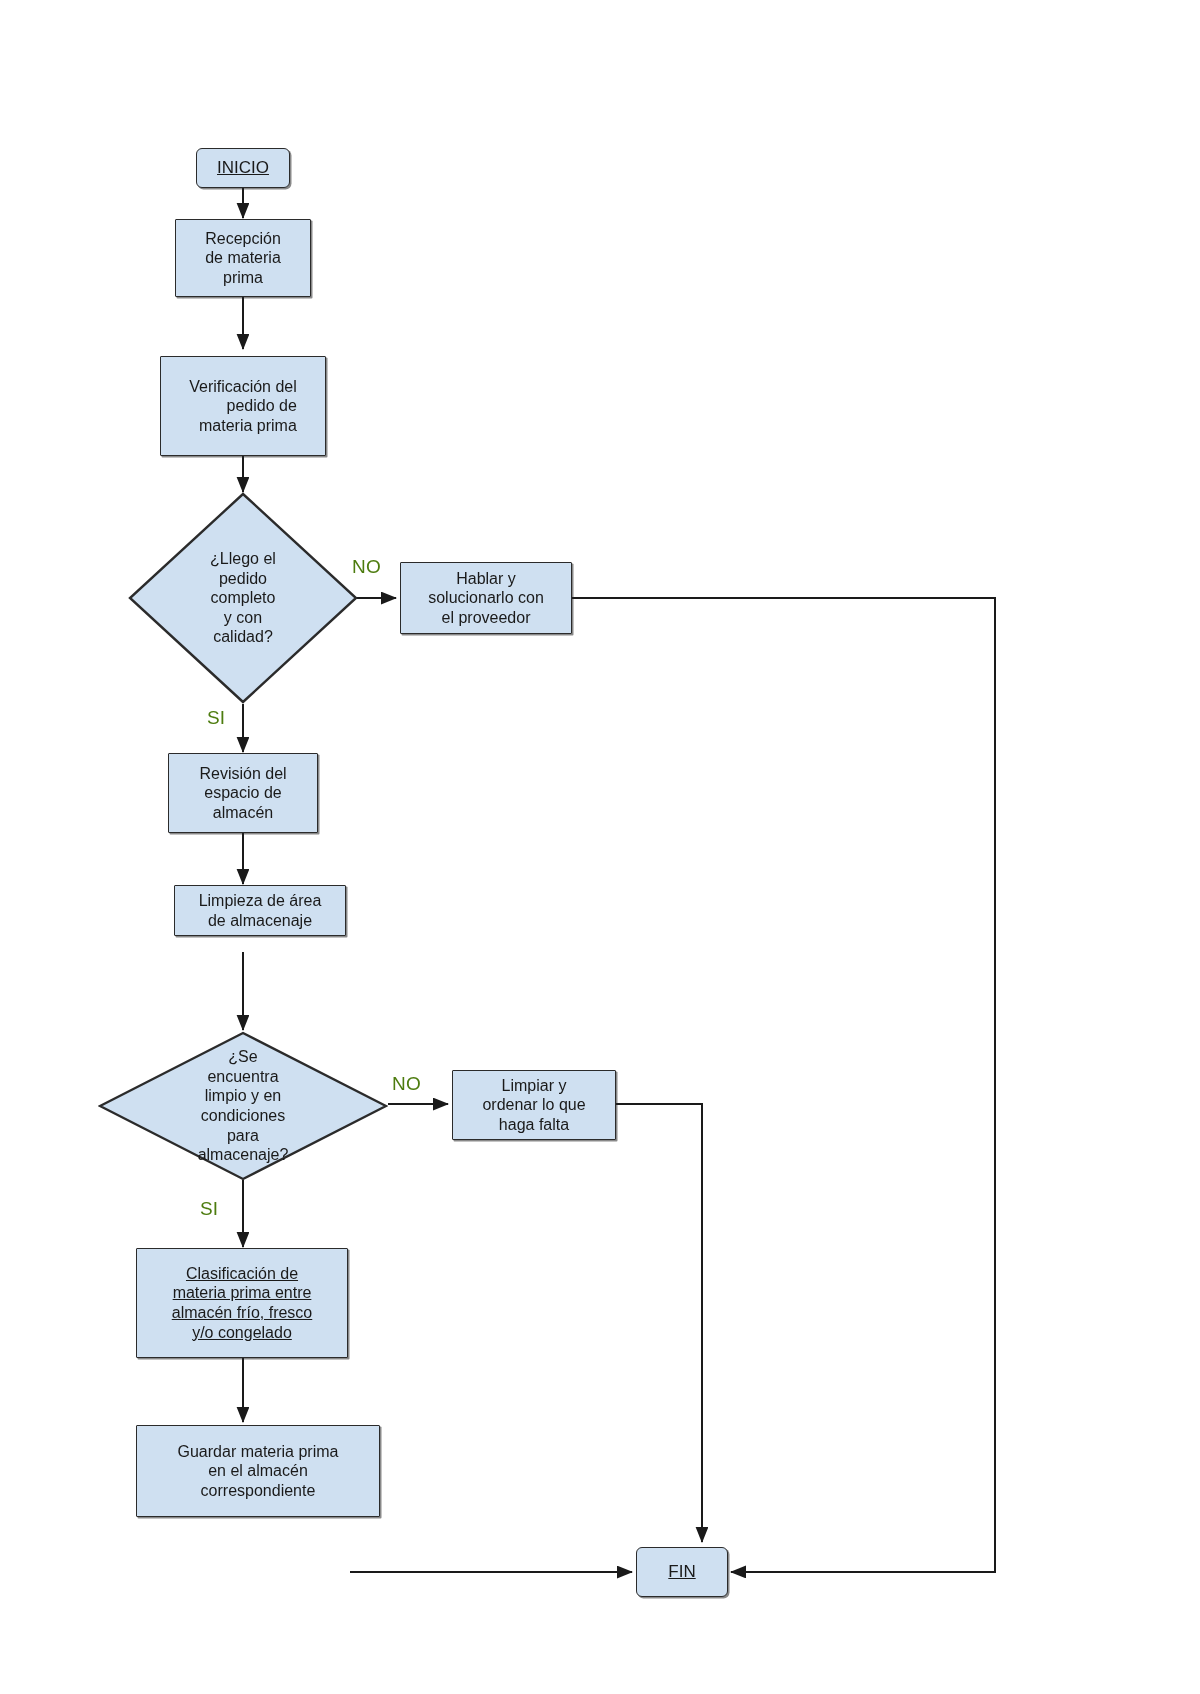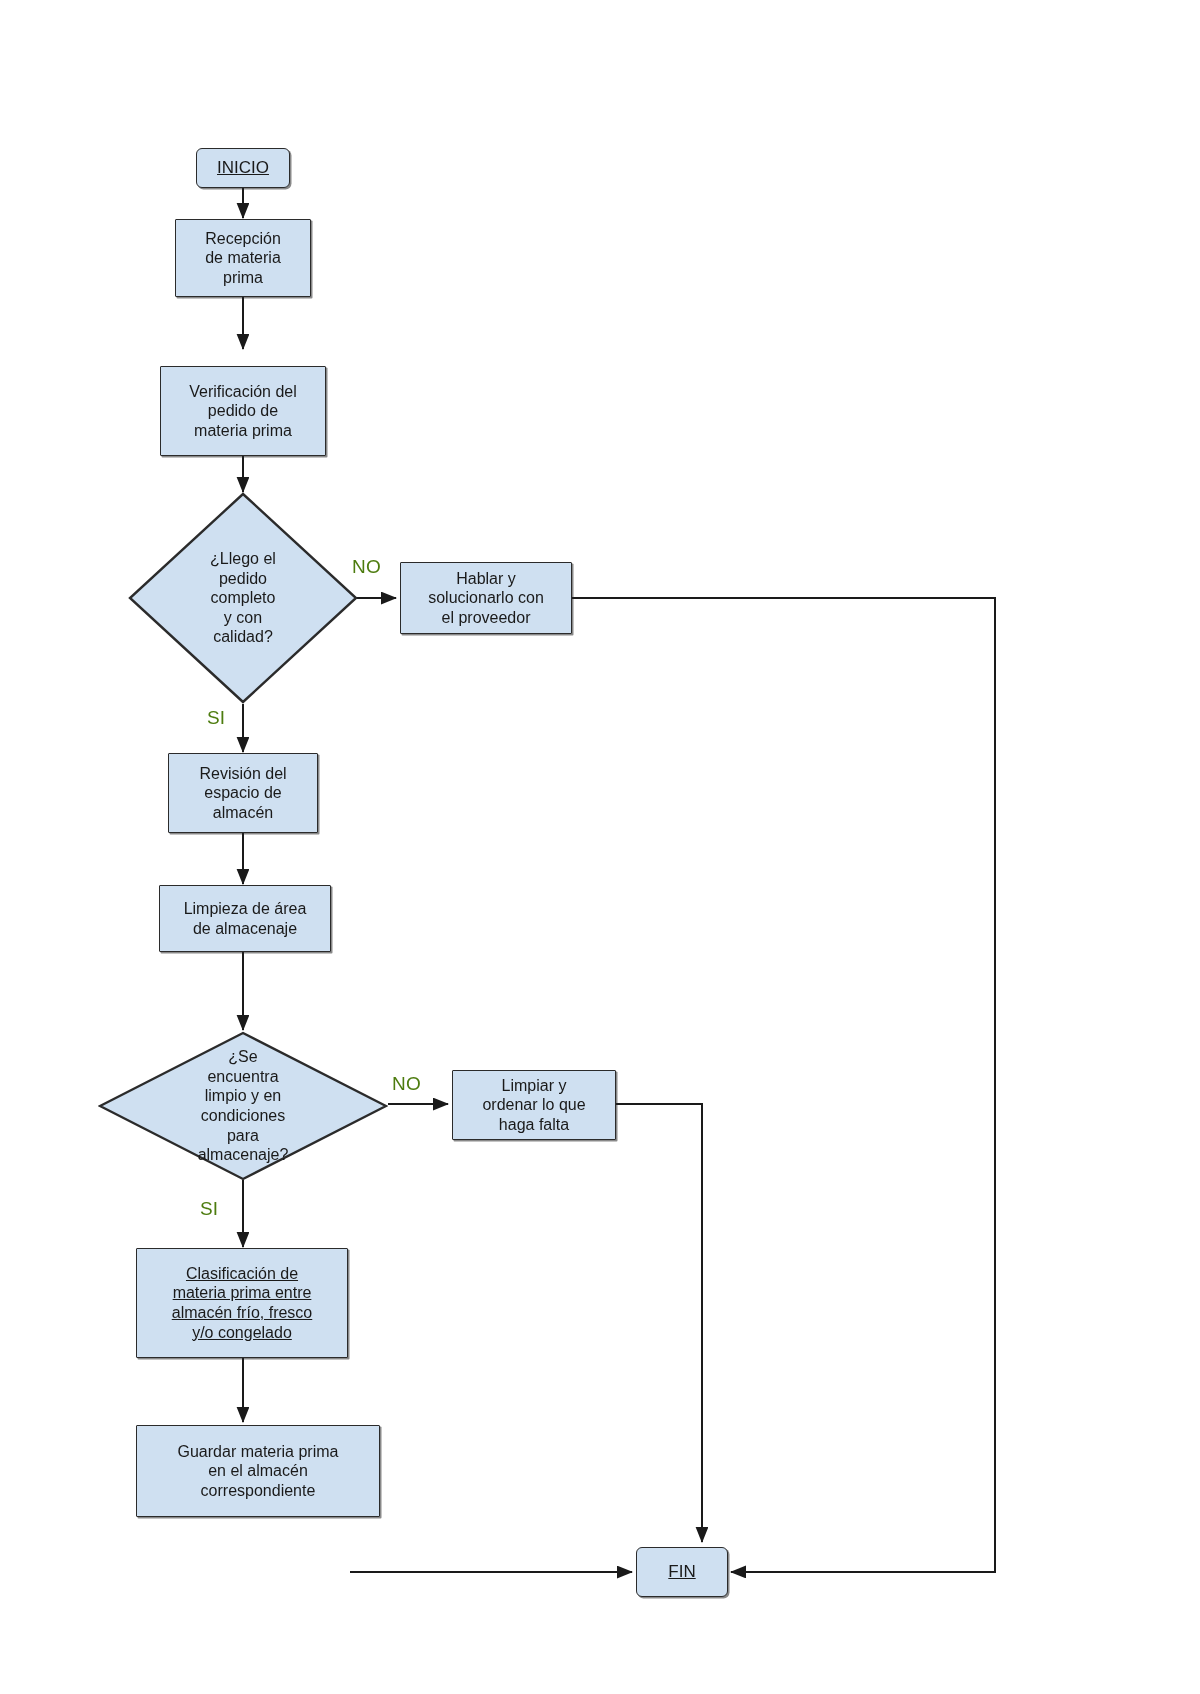--- a/index.html
+++ b/index.html
@@ -107,21 +107,21 @@
   <div class="node terminal" style="left:196px; top:148px; width:94px; height:40px; font-size:17px;">
     <span>INICIO</span>
   </div>
 
   <div class="node process" style="left:175px; top:219px; width:136px; height:78px; font-size:16px;text-align:center;">
     <span>Recepción
 de materia
 prima</span>
   </div>
 
-  <div class="node process" style="left:160px; top:366px; width:166px; height:90px; font-size:16px;">
+  <div class="node process" style="left:160px; top:356px; width:166px; height:100px; font-size:16px;text-align:right;">
     <span>Verificación del
 pedido de
 materia prima</span>
   </div>
 
   <div class="node decision" style="left:128px; top:492px; width:230px; height:212px; font-size:16px;">
     <svg class="dshape" viewBox="0 0 230 212" preserveAspectRatio="none" xmlns="http://www.w3.org/2000/svg">
       <polygon points="115,2 228,106 115,210 2,106" fill="#cfe0f1" stroke="#2b2b2b" stroke-width="2.4"></polygon>
     </svg>
     <span class="dlabel">¿Llego el
@@ -136,21 +136,21 @@
 solucionarlo con
 el proveedor</span>
   </div>
 
   <div class="node process" style="left:168px; top:753px; width:150px; height:80px; font-size:16px;">
     <span>Revisión del
 espacio de
 almacén</span>
   </div>
 
-  <div class="node process" style="left:159px; top:885px; width:172px; height:67px; font-size:16px;">
+  <div class="node process" style="left:174px; top:885px; width:172px; height:51px; font-size:16px;">
     <span>Limpieza de área
 de almacenaje</span>
   </div>
 
   <div class="node decision" style="left:98px; top:1031px; width:290px; height:150px; font-size:16px;">
     <svg class="dshape" viewBox="0 0 290 150" preserveAspectRatio="none" xmlns="http://www.w3.org/2000/svg">
       <polygon points="145,2 288,75 145,148 2,75" fill="#cfe0f1" stroke="#2b2b2b" stroke-width="2.4"></polygon>
     </svg>
     <span class="dlabel">¿Se
 encuentra

